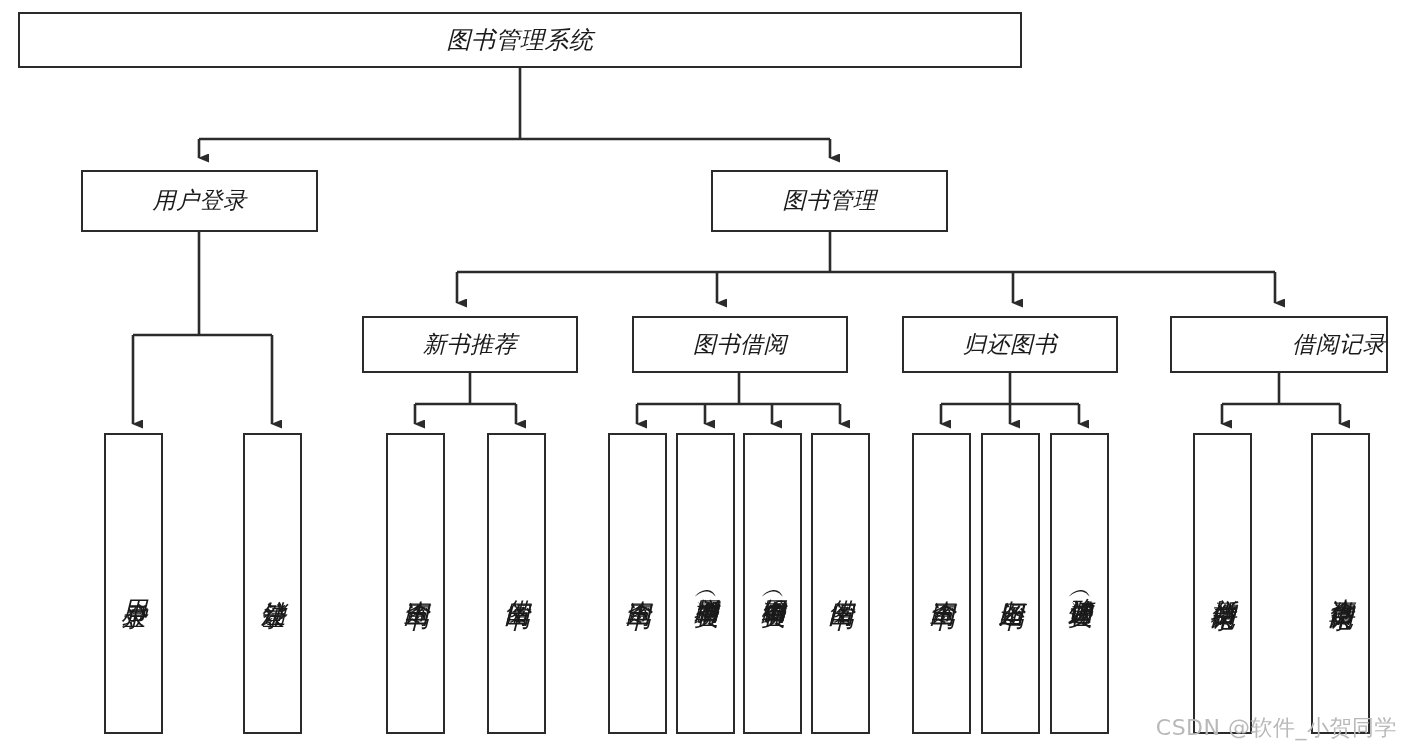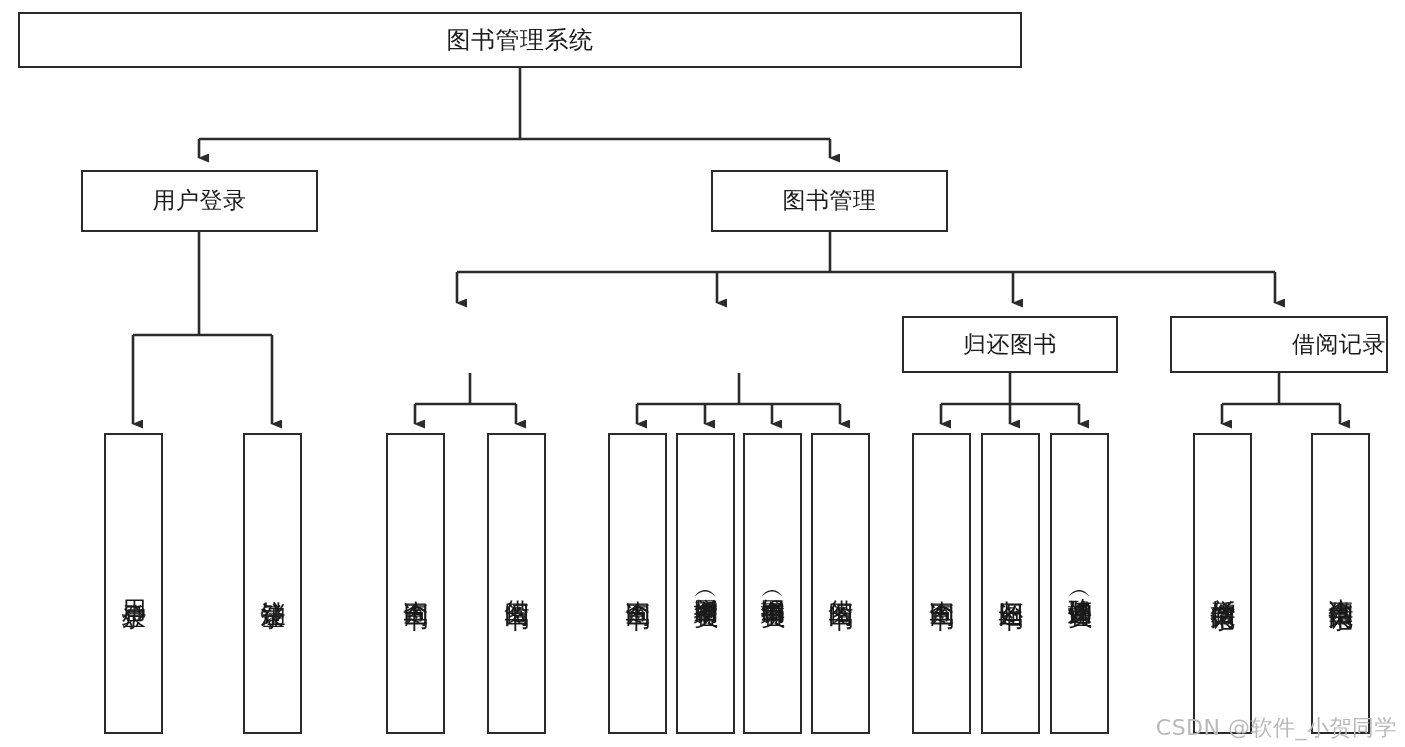--- a/index.html
+++ b/index.html
@@ -28,20 +28,21 @@
   }
   .node {
     position: absolute;
     box-sizing: border-box;
     background: #ffffff;
     border: 2px solid #2b2b2b;
     display: flex;
     align-items: center;
     justify-content: center;
     color: #1a1a1a;
+    font-style: italic;
   }
   .node-label {
     display: block;
     text-align: center;
     line-height: 1.18;
     letter-spacing: 0.5px;
     white-space: nowrap;
   }
   .node.horizontal .node-label {
     writing-mode: horizontal-tb;
@@ -137,20 +138,26 @@
     <span class="node-label">图书管理系统</span>
   </div>
 
   <div class="node horizontal" style="left:81px; top:170px; width:237px; height:62px;">
     <span class="node-label">用户登录</span>
   </div>
   <div class="node horizontal" style="left:711px; top:170px; width:237px; height:62px;">
     <span class="node-label">图书管理</span>
   </div>
 
+  <div class="node horizontal" style="left:362px; top:316px; width:216px; height:57px;">
+    <span class="node-label">新书推荐</span>
+  </div>
+  <div class="node horizontal" style="left:632px; top:316px; width:216px; height:57px;">
+    <span class="node-label">图书借阅</span>
+  </div>
   <div class="node horizontal" style="left:902px; top:316px; width:216px; height:57px;">
     <span class="node-label">归还图书</span>
   </div>
   <div class="node horizontal" style="left:1170px; top:316px; width:218px; height:57px;justify-content:flex-end;">
     <span class="node-label">借阅记录</span>
   </div>
 
   <div class="node vertical" style="left:104px; top:433px; width:59px; height:301px;">
     <span class="node-label">用户登录</span>
   </div>

